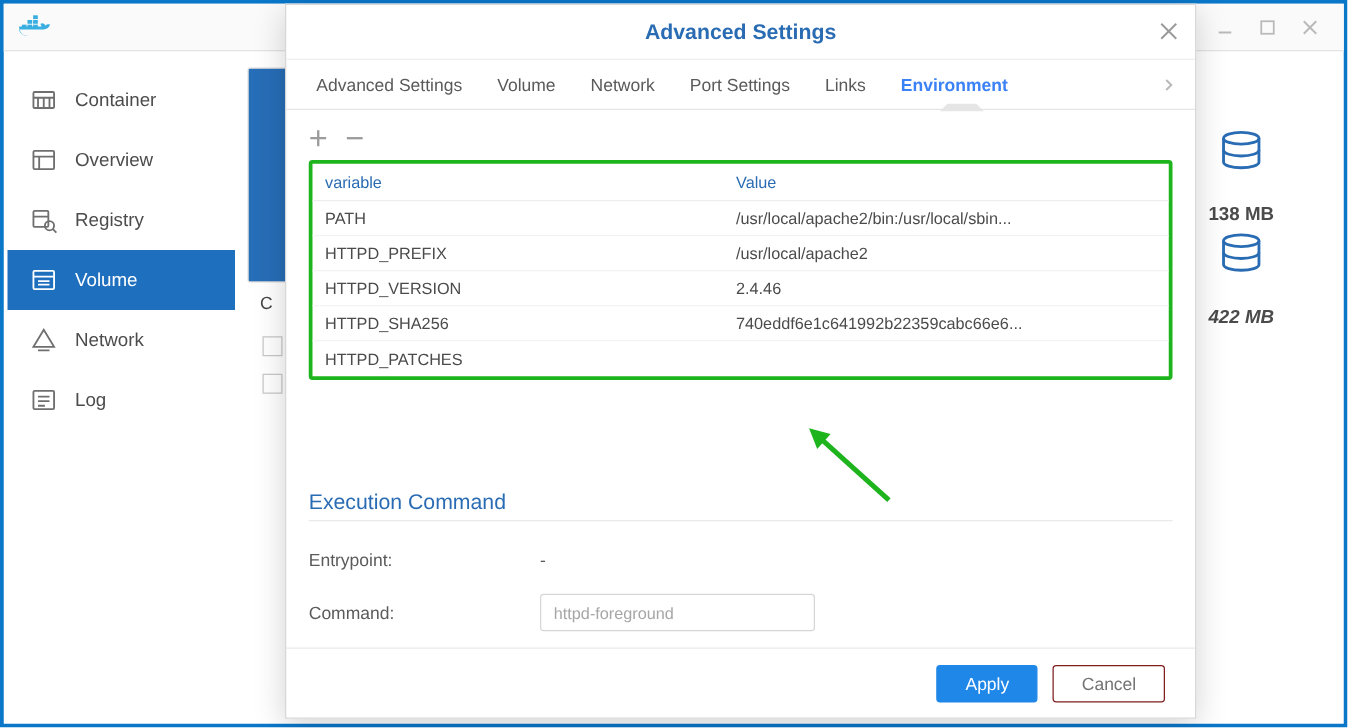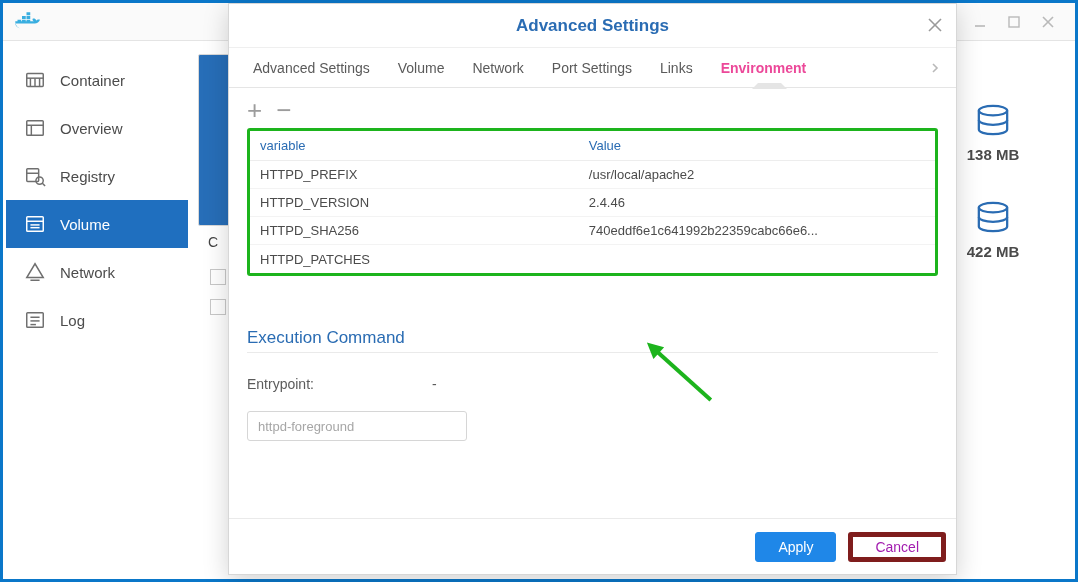--- a/index.html
+++ b/index.html
@@ -25,39 +25,39 @@
   .sidebar-item .sicon { width: 22px; height: 22px; display: flex; align-items: center; justify-content: center; }
   .sidebar-item .sicon svg { width: 22px; height: 22px; }
 
   .content { flex: 1; position: relative; background: #fff; }
 
   
   .blue-banner { position: absolute; top: 10px; left: 10px; right: 165px; height: 172px; background: #276eb8; border: 1px solid #d9d9d9; border-radius: 2px; }
 
   
   .storage { position: absolute; right: 14px; top: 60px; width: 130px; text-align: center; }
-  .storage + .storage { top: 157px; }
+  .storage + .storage { top: 142px; font-style: italic; }
   .db-icon svg { width: 38px; height: 34px; }
-  .storage .size { margin-top: 4px; color: #4b4b4b; font-weight: 600; font-size: 15px; }
+  .storage .size { margin-top: 20px; color: #4b4b4b; font-weight: 600; font-size: 15px; }
 
   
   .peek { position: absolute; left: 22px; width: 16px; height: 16px; border: 1px solid #c8c8c8; background: #fff; }
   .peek1 { top: 225px; } .peek2 { top: 255px; }
   .cblock { position: absolute; left: 20px; top: 190px; color: #444; font-size: 14px; }
 
   
   .modal { position: absolute; left: 225px; top: 0px; width: 729px; height: 572px; background: #fff; border: 1px solid #d7d7d7; box-shadow: 0 6px 24px rgba(0,0,0,0.18); display: flex; flex-direction: column; }
 
   .modal-header { height: 44px; display: flex; align-items: center; justify-content: center; position: relative; border-bottom: 1px solid #efefef; }
   .modal-title { color: #2a6cb3; font-size: 17px; font-weight: 600; }
   .modal-close { position: absolute; right: 14px; top: 12px; color: #9a9a9a; font-size: 18px; cursor: pointer; }
 
   .modal-tabs { height: 40px; display: flex; align-items: center; padding: 0 10px; border-bottom: 1px solid #e5e5e5; gap: 0; position: relative; }
   .mtab { padding: 0 14px; height: 40px; display: flex; align-items: center; color: #5a5a5a; font-size: 14px; cursor: pointer; white-space: nowrap; }
-  .mtab.active { color: #ec4899; font-weight: 600; position: relative; }
+  .mtab.active { color: #3b82f6; font-weight: 600; position: relative; }
   .mtab.active::after { content: ""; position: absolute; left: 40%; bottom: -1px; width: 20%; height: 0; border-left: 6px solid transparent; border-right: 6px solid transparent; border-bottom: 6px solid #e5e5e5; }
   .tabs-nav { margin-left: auto; color: #b9b9b9; font-size: 14px; padding: 0 6px; }
 
   .modal-body { flex: 1; padding: 10px 18px 0 18px; position: relative; overflow: hidden; }
 
   .addremove { display: flex; gap: 14px; margin: 2px 0 8px 0; }
   .addremove span { color: #9c9c9c; font-size: 26px; line-height: 20px; cursor: pointer; font-weight: 300; }
 
   .env-table { border: 3px solid #1db41d; border-radius: 3px; }
   .env-head { display: flex; height: 30px; align-items: center; border-bottom: 1px solid #ededed; }
@@ -65,33 +65,33 @@
   .col.var { width: 48%; } .col.val { width: 52%; }
   .env-row { display: flex; height: 28px; align-items: center; border-bottom: 1px solid #f3f3f3; }
   .env-row:last-child { border-bottom: none; }
   .env-row .cell { font-size: 13px; color: #4b4b4b; padding-left: 10px; white-space: nowrap; overflow: hidden; text-overflow: ellipsis; }
   .cell.var { width: 48%; } .cell.val { width: 52%; }
 
   
   .arrow { position: absolute; left: 405px; top: 272px; transform: rotate(42deg); }
   .arrow svg { width: 90px; height: 24px; }
 
-  .exec-section { margin-top: 52px; }
+  .exec-section { margin-top: 88px; }
   .exec-title { color: #2a6cb3; font-size: 17px; font-weight: 400; margin-bottom: 4px; }
   .exec-hr { height: 1px; background: #eaeaea; margin-bottom: 14px; }
   .exec-row { display: flex; align-items: center; height: 34px; margin-bottom: 8px; }
   .exec-label { width: 185px; color: #5b5b5b; font-size: 14px; }
   .exec-value { color: #5b5b5b; font-size: 14px; }
   .exec-input { width: 220px; height: 30px; border: 1px solid #d6d6d6; border-radius: 3px; padding: 0 10px; font-size: 13px; color: #555; }
   .exec-input::placeholder { color: #a6a6a6; }
 
-  .modal-footer { height: 56px; border-top: 1px solid #eaeaea; display: flex; align-items: center; justify-content: flex-end; padding: 0 10px; gap: 12px; }
+  .modal-footer { height: 56px; border-top: 1px solid #eaeaea; display: flex; align-items: center; justify-content: flex-end; padding: 0 24px; gap: 12px; }
   .btn { height: 30px; padding: 0 22px; border-radius: 3px; font-size: 14px; cursor: pointer; border: 1px solid transparent; }
   .btn.primary { background: #1f87e8; color: #fff; border-color: #1f87e8; }
-  .btn.secondary { background: #fff; color: #a21caf; border: 5px solid #7f1d1d; }
+  .btn.secondary { background: #fff; color: #737373; border: 1px solid #7f1d1d; }
 </style>
 </head>
 <body>
 
 <div class="outer-frame">
 
   <div class="app-header">
     <span class="brand">
       <svg viewBox="0 0 40 30">
           <g fill="#39aee0">
@@ -265,20 +265,24 @@
         <span>+</span>
         <span>−</span>
       </div>
 
       <div class="env-table">
         <div class="env-head">
           <div class="col var">variable</div>
           <div class="col val">Value</div>
         </div>
         <div class="env-row">
+          <div class="cell var">PATH</div>
+          <div class="cell val">/usr/local/apache2/bin:/usr/local/sbin...</div>
+        </div>
+        <div class="env-row">
           <div class="cell var">HTTPD_PREFIX</div>
           <div class="cell val">/usr/local/apache2</div>
         </div>
         <div class="env-row">
           <div class="cell var">HTTPD_VERSION</div>
           <div class="cell val">2.4.46</div>
         </div>
         <div class="env-row">
           <div class="cell var">HTTPD_SHA256</div>
           <div class="cell val">740eddf6e1c641992b22359cabc66e6...</div>
@@ -297,20 +301,21 @@
       </div>
 
       <div class="exec-section">
         <div class="exec-title">Execution Command</div>
         <div class="exec-hr"></div>
         <div class="exec-row">
           <div class="exec-label">Entrypoint:</div>
           <div class="exec-value">-</div>
         </div>
         <div class="exec-row">
+          <div class="exec-label">Command:</div>
           <input class="exec-input" placeholder="httpd-foreground" style="">
         </div>
       </div>
 
     </div>
 
     <div class="modal-footer">
       <button class="btn primary"><span>Apply</span></button>
       <button class="btn secondary"><span>Cancel</span></button>
     </div>

